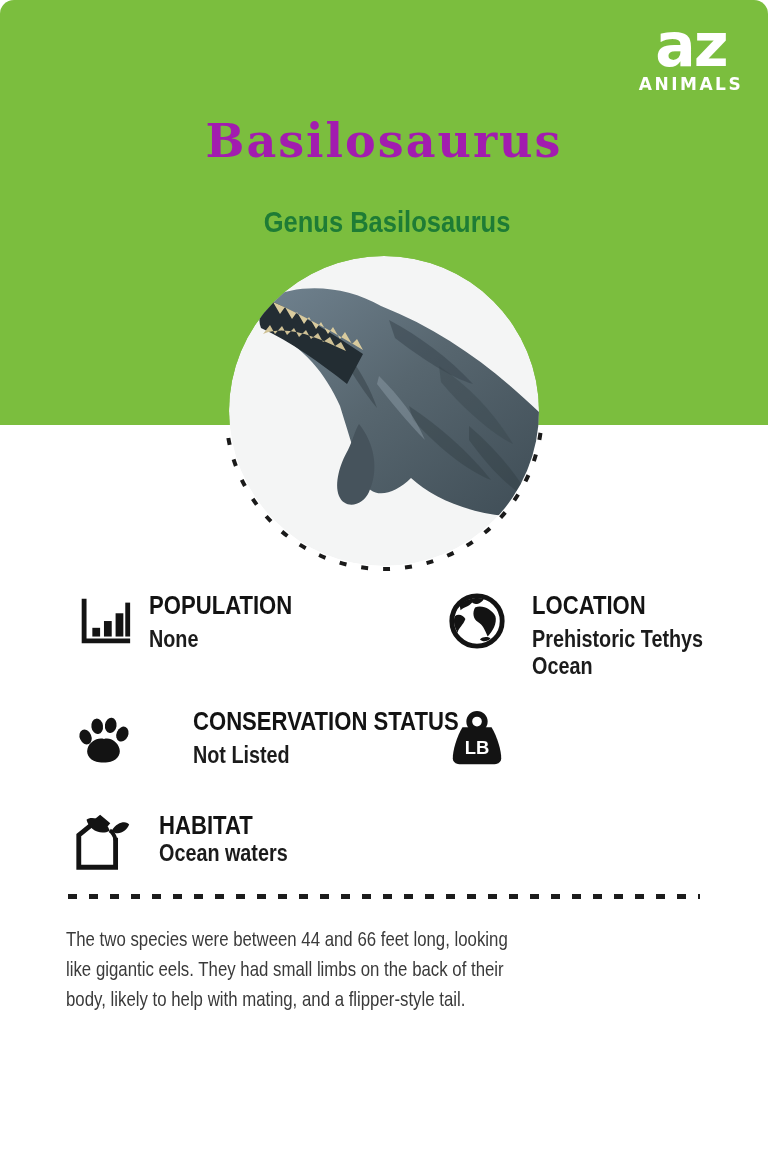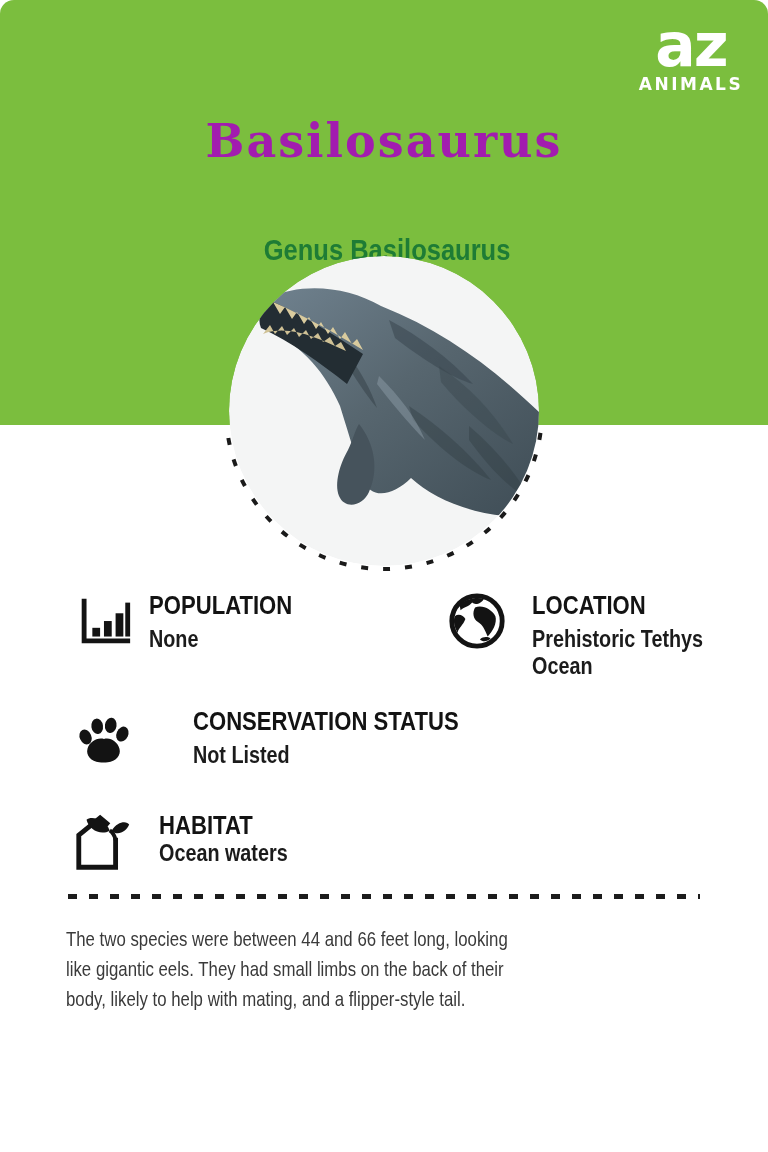--- a/index.html
+++ b/index.html
@@ -6,21 +6,21 @@
   .page{position:relative;width:768px;height:1140px;background:#ffffff;overflow:hidden;
         font-family:"Liberation Sans", sans-serif;border-radius:14px;}
   .green-header{position:absolute;left:0;top:0;width:768px;height:425px;background:#7bbe3e;}
   
   .logo{position:absolute;top:16px;right:22px;width:110px;text-align:center;color:#ffffff;}
   .logo-main{font-family:"DejaVu Sans", sans-serif;font-weight:bold;font-size:60px;line-height:58px;letter-spacing:-2px;}
   .logo-sub{font-family:"DejaVu Sans", sans-serif;font-weight:bold;font-size:17px;letter-spacing:2.5px;margin-top:0px;}
   
   .title{position:absolute;left:0;right:0;top:114px;margin:0;text-align:center;
          font-family:"DejaVu Serif", serif;font-weight:bold;font-size:46px;letter-spacing:2px;color:#a21caf;}
-  .subtitle-wrap{position:absolute;left:6px;right:0;top:205px;text-align:center;margin-top:28px;}
+  .subtitle-wrap{position:absolute;left:6px;right:0;top:205px;text-align:center;}
   .subtitle{display:inline-block;transform:scaleX(.85);transform-origin:50% 50%;
             font-weight:bold;font-size:30px;color:#1e7c35;}
   
   .dash-ring{position:absolute;left:223px;top:250px;width:322px;height:322px;
              clip-path:inset(175px 0 0 0);}
   .photo-circle{position:absolute;left:229px;top:256px;width:310px;height:310px;}
   
   .fact{position:absolute;display:flex;align-items:flex-start;}
   .fact .icon-box{flex:0 0 auto;}
   .fact-left{left:72px;}
@@ -160,20 +160,28 @@
                  C20,57 14,51 16,44 C18,37 26,32 33,34 Z"></path>
       </svg>
     </div>
     <div>
       <div class="fact-label">CONSERVATION STATUS</div>
       <div class="fact-value">Not Listed</div>
     </div>
   </div>
 
   <div class="fact fact-right" style="top:706px;">
+    <div class="icon-box">
+      <svg width="62" height="64" viewBox="0 0 64 64">
+        <circle cx="32" cy="15" r="8" fill="none" stroke="#131313" stroke-width="6"></circle>
+        <path d="M17,21 L47,21 C53,31 57,45 57,53 C57,57 54,59 50,59 L14,59 C10,59 7,57 7,53
+                 C7,45 11,31 17,21 Z" fill="#131313"></path>
+        <text x="32" y="49" text-anchor="middle" font-family="Liberation Sans, sans-serif" font-weight="bold" font-size="19" fill="#ffffff">LB</text>
+      </svg>
+    </div>
   </div>
 
   <div class="fact fact-left" style="top:810px;">
     <div class="icon-box">
       <svg width="62" height="66" viewBox="0 0 64 66" fill="none" stroke="#131313">
         <path d="M36,13 L29,7 L7,25 L7,58 L45,58 L45,30" stroke-width="5" stroke-linecap="square" stroke-linejoin="miter"></path>
         <path d="M45,30 C44,25 42,22 39,20" stroke-width="4"></path>
         <path d="M39,20 C33,7 19,5 15,9 C17,19 30,26 39,20 Z" fill="#131313" stroke="none"></path>
         <path d="M41,20 C47,10 57,10 59,14 C56,22 46,26 41,20 Z" fill="#131313" stroke="none"></path>
       </svg>

